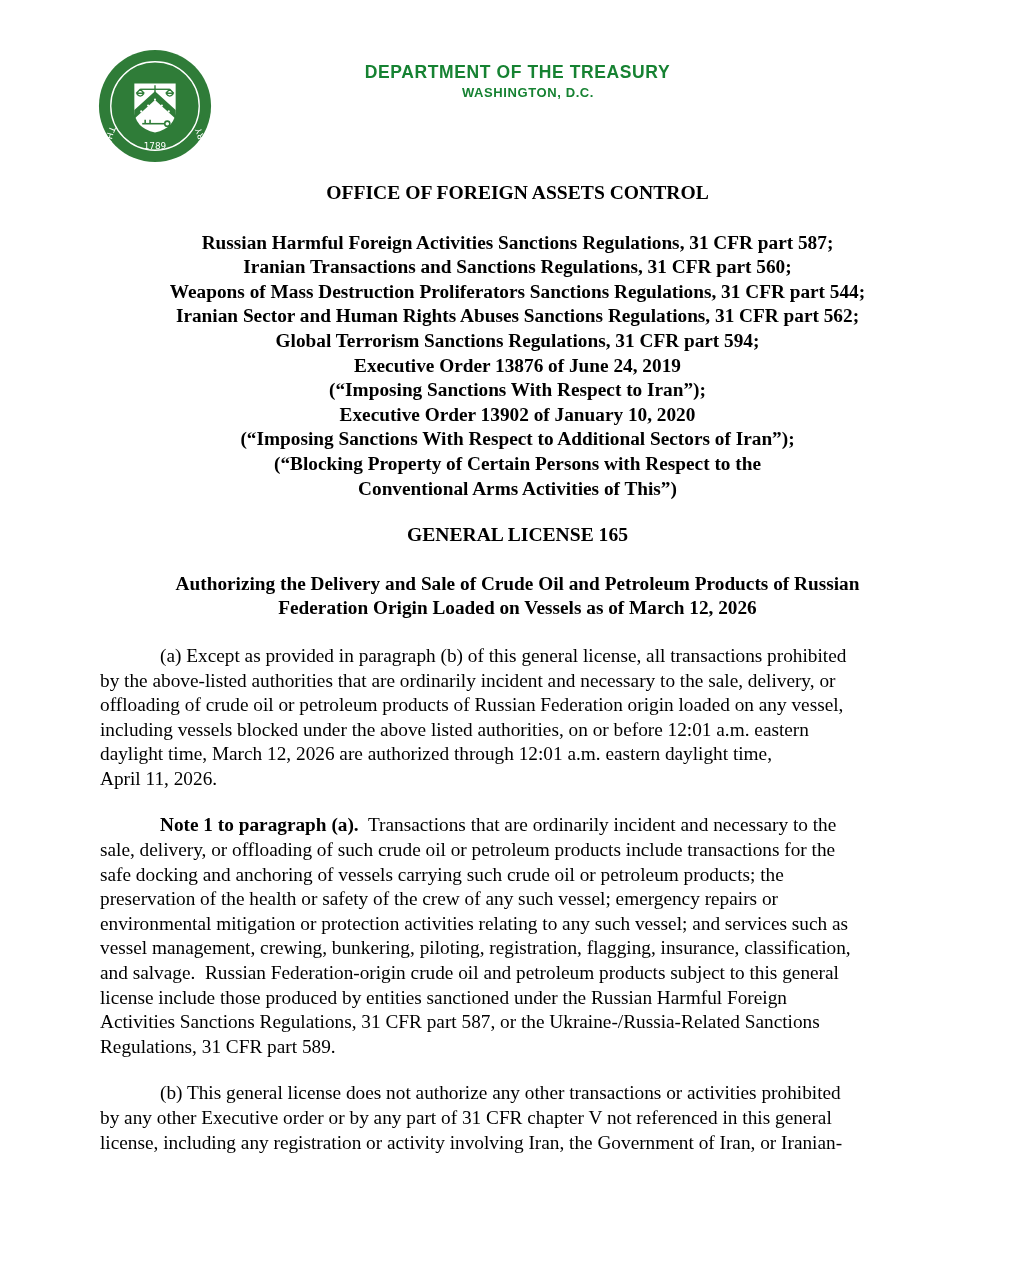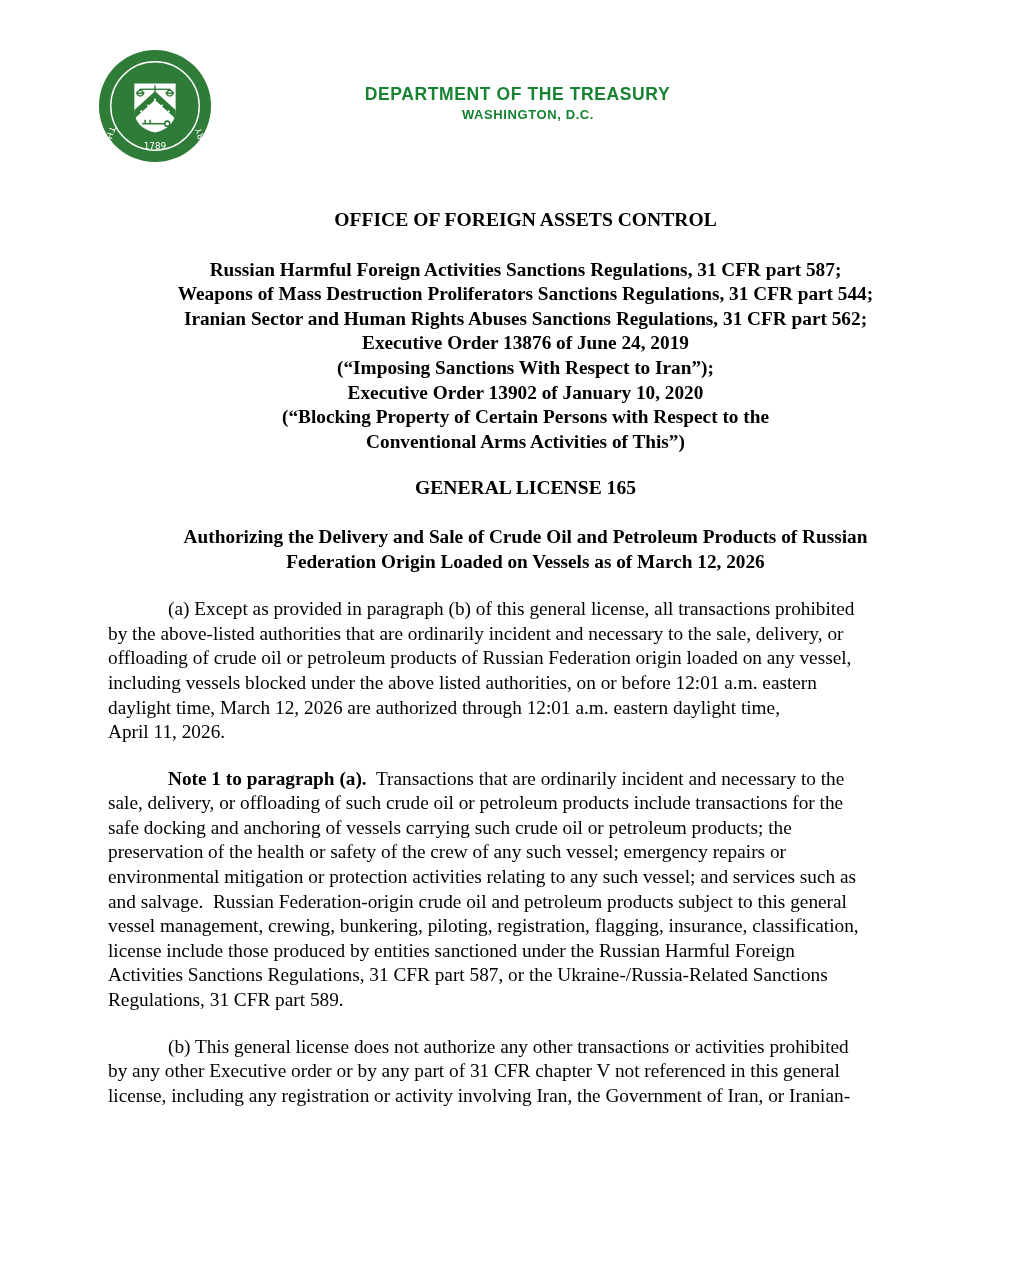--- a/index.html
+++ b/index.html
@@ -11,33 +11,33 @@
     font-family:"Liberation Serif", serif;
     color:#000;
     overflow:hidden;
   }
   
   .seal {
     position:absolute; left:96px; top:47px;
     width:118px; height:118px;
   }
   .dept {
-    position:absolute; left:0; top:84px; width:100%;
+    position:absolute; left:0; top:62px; width:100%;
     text-align:center;
     font-family:"Liberation Sans", sans-serif;
     font-weight:bold;
     color:#168232;
   }
   .dept-l1 { font-size:17.5px; letter-spacing:0.6px; }
   .dept-l2 { font-size:13px;  letter-spacing:0.6px; margin-top:2px;padding-left:21px; }
 
   
   .main {
-    position:absolute; left:108px; top:181px; width:835px;
-    font-size:19.3px; line-height:24.6px;margin-top:27px;
+    position:absolute; left:100px; top:181px; width:835px;
+    font-size:19.3px; line-height:24.6px;
   }
   .center { text-align:center; }
   .bold   { font-weight:bold; }
   .ln     { white-space:pre; }
   .indent { text-indent:60px; }
 
   .office-title   { margin:0; font-size:19.6px; }
   .authorities    { margin-top:25px; }
   .license-title  { margin-top:22px; font-size:19.6px; }
   .subject        { margin-top:24px; }
@@ -91,25 +91,28 @@
     <div class="dept-l1">DEPARTMENT OF THE TREASURY</div>
     <div class="dept-l2">WASHINGTON, D.C.</div>
   </div>
 
   <div class="main">
 
     <div class="office-title center bold">OFFICE OF FOREIGN ASSETS CONTROL</div>
 
     <div class="authorities center bold">
       <div class="ln">Russian Harmful Foreign Activities Sanctions Regulations, 31 CFR part 587;</div>
+      <div class="ln">Iranian Transactions and Sanctions Regulations, 31 CFR part 560;</div>
       <div class="ln">Weapons of Mass Destruction Proliferators Sanctions Regulations, 31 CFR part 544;</div>
       <div class="ln">Iranian Sector and Human Rights Abuses Sanctions Regulations, 31 CFR part 562;</div>
+      <div class="ln">Global Terrorism Sanctions Regulations, 31 CFR part 594;</div>
       <div class="ln">Executive Order 13876 of June 24, 2019</div>
       <div class="ln">(“Imposing Sanctions With Respect to Iran”);</div>
       <div class="ln">Executive Order 13902 of January 10, 2020</div>
+      <div class="ln">(“Imposing Sanctions With Respect to Additional Sectors of Iran”);</div>
       <div class="ln">(“Blocking Property of Certain Persons with Respect to the</div>
       <div class="ln">Conventional Arms Activities of This”)</div>
     </div>
 
     <div class="license-title center bold">GENERAL LICENSE 165</div>
 
     <div class="subject center bold">
       <div class="ln">Authorizing the Delivery and Sale of Crude Oil and Petroleum Products of Russian</div>
       <div class="ln">Federation Origin Loaded on Vessels as of March 12, 2026</div>
     </div>
@@ -122,22 +125,22 @@
       <div class="ln">daylight time, March 12, 2026 are authorized through 12:01 a.m. eastern daylight time,</div>
       <div class="ln">April 11, 2026.</div>
     </div>
 
     <div class="note-1">
       <div class="ln indent"><span class="bold">Note 1 to paragraph (a).</span><span>  Transactions that are ordinarily incident and necessary to the</span></div>
       <div class="ln">sale, delivery, or offloading of such crude oil or petroleum products include transactions for the</div>
       <div class="ln">safe docking and anchoring of vessels carrying such crude oil or petroleum products; the</div>
       <div class="ln">preservation of the health or safety of the crew of any such vessel; emergency repairs or</div>
       <div class="ln">environmental mitigation or protection activities relating to any such vessel; and services such as</div>
+      <div class="ln">vessel management, crewing, bunkering, piloting, registration, flagging, insurance, classification,</div>
       <div class="ln">and salvage.  Russian Federation-origin crude oil and petroleum products subject to this general</div>
-      <div class="ln">vessel management, crewing, bunkering, piloting, registration, flagging, insurance, classification,</div>
       <div class="ln">license include those produced by entities sanctioned under the Russian Harmful Foreign</div>
       <div class="ln">Activities Sanctions Regulations, 31 CFR part 587, or the Ukraine-/Russia-Related Sanctions</div>
       <div class="ln">Regulations, 31 CFR part 589.</div>
     </div>
 
     <div class="para-b">
       <div class="ln indent">(b) This general license does not authorize any other transactions or activities prohibited</div>
       <div class="ln">by any other Executive order or by any part of 31 CFR chapter V not referenced in this general</div>
       <div class="ln">license, including any registration or activity involving Iran, the Government of Iran, or Iranian-</div>
     </div>

